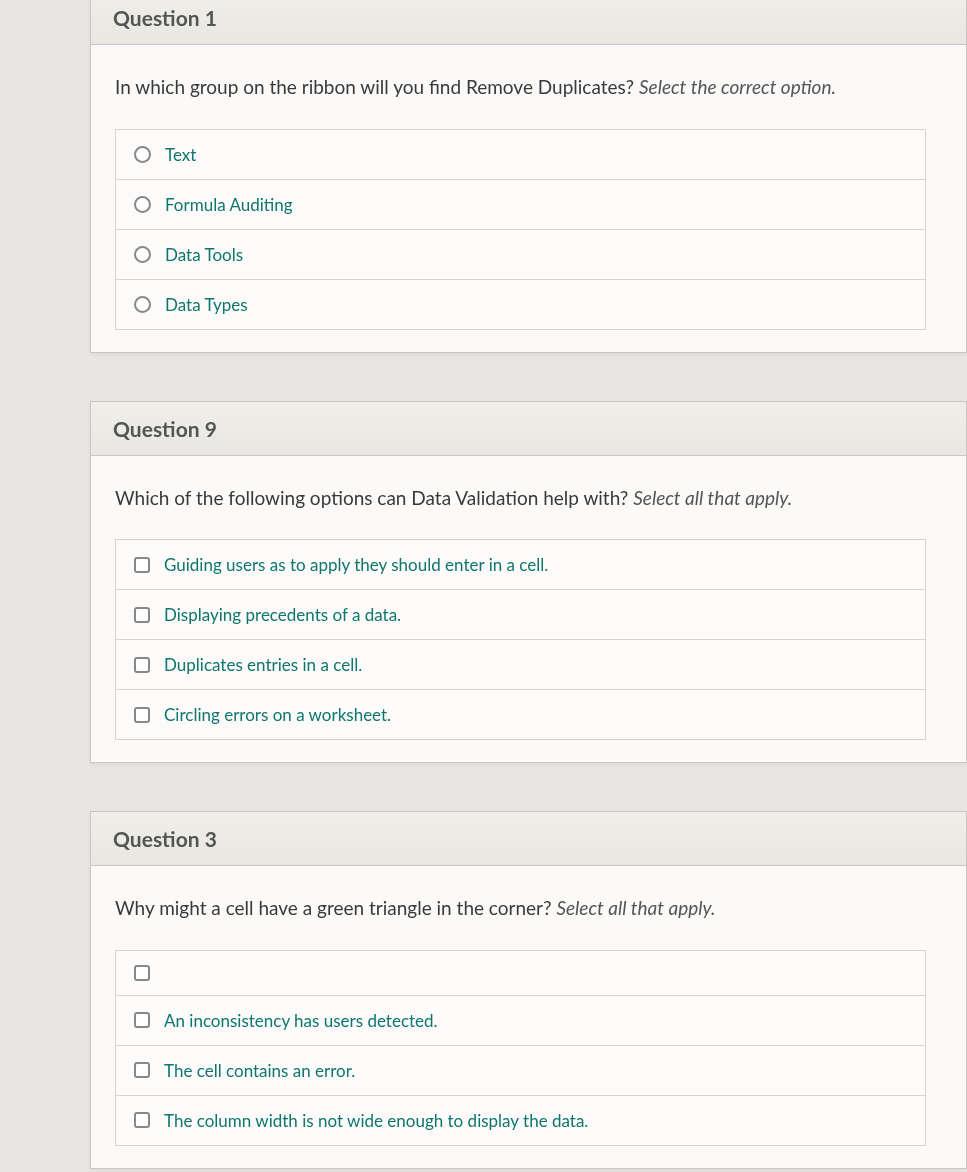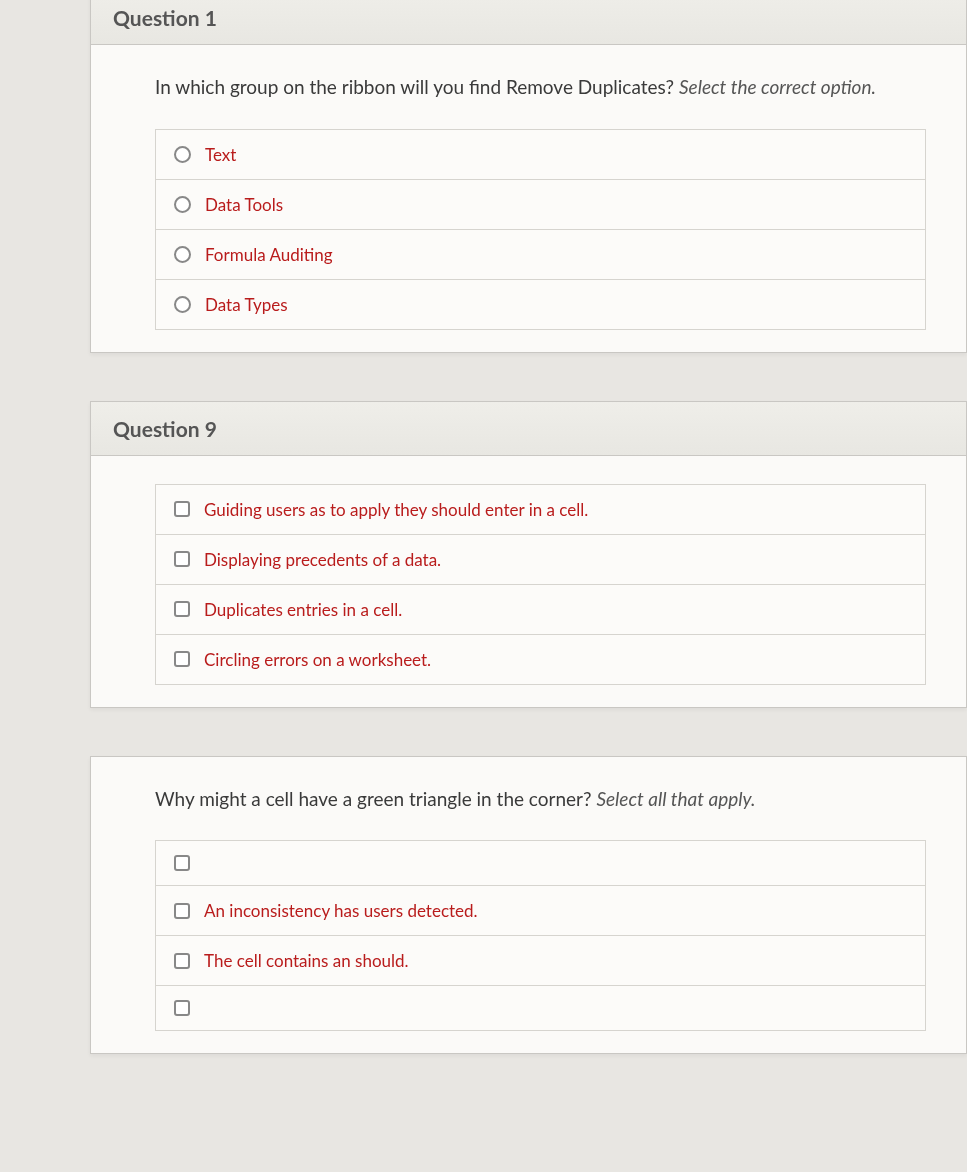--- a/index.html
+++ b/index.html
@@ -28,21 +28,20 @@
   .question-header {
     background: linear-gradient(#efeee9, #e8e7e2);
     border-bottom: 1px solid #c9c7c3;
     padding: 14px 22px;
     font-size: 21px;
     font-weight: 700;
     color: #555;
   }
   .question-body {
     padding: 28px 40px 22px 24px;
-    margin-left: 40px;
   }
   .prompt {
     font-size: 19px;
     color: #3a3a3a;
     margin-bottom: 28px;
     line-height: 1.45;
   }
   .prompt .instr {
     font-style: italic;
     color: #555;
@@ -51,21 +50,21 @@
     border: 1px solid #d6d4cf;
     border-bottom: none;
   }
   .option-row {
     display: flex;
     align-items: center;
     gap: 14px;
     padding: 14px 18px;
     border-bottom: 1px solid #d6d4cf;
     font-size: 17px;
-    color: #b91c1c;
+    color: #0f766e;
     background: #fcfbf9;
     cursor: pointer;
   }
   .radio {
     width: 17px; height: 17px;
     border: 2px solid #888;
     border-radius: 50%;
     flex-shrink: 0;
     background: #fff;
   }
@@ -92,40 +91,44 @@
           <span>In which group on the ribbon will you find Remove Duplicates?</span>
           <span class="instr">Select the correct option.</span>
         </div>
         <div class="options">
           <label class="option-row">
             <span class="radio"></span>
             <span>Text</span>
           </label>
           <label class="option-row">
             <span class="radio"></span>
-            <span>Data Tools</span>
+            <span>Formula Auditing</span>
           </label>
           <label class="option-row">
             <span class="radio"></span>
-            <span>Formula Auditing</span>
+            <span>Data Tools</span>
           </label>
           <label class="option-row">
             <span class="radio"></span>
             <span>Data Types</span>
           </label>
         </div>
       </div>
     </div>
   </div>
 
   <div class="qwrap">
 
     <div class="question-block">
       <div class="question-header">Question 9</div>
       <div class="question-body">
+        <div class="prompt">
+          <span>Which of the following options can Data Validation help with?</span>
+          <span class="instr">Select all that apply.</span>
+        </div>
         <div class="options">
           <label class="option-row">
             <span class="checkbox"></span>
             <span>Guiding users as to apply they should enter in a cell.</span>
           </label>
           <label class="option-row">
             <span class="checkbox"></span>
             <span>Displaying precedents of a data.</span>
           </label>
           <label class="option-row">
@@ -137,38 +140,40 @@
             <span>Circling errors on a worksheet.</span>
           </label>
         </div>
       </div>
     </div>
   </div>
 
   <div class="qwrap">
 
     <div class="question-block">
+      <div class="question-header">Question 3</div>
       <div class="question-body">
         <div class="prompt">
           <span>Why might a cell have a green triangle in the corner?</span>
           <span class="instr">Select all that apply.</span>
         </div>
         <div class="options">
           <label class="option-row">
             <span class="checkbox"></span>
           </label>
           <label class="option-row">
             <span class="checkbox"></span>
             <span>An inconsistency has users detected.</span>
           </label>
           <label class="option-row">
             <span class="checkbox"></span>
-            <span>The cell contains an should.</span>
+            <span>The cell contains an error.</span>
           </label>
           <label class="option-row">
             <span class="checkbox"></span>
+            <span>The column width is not wide enough to display the data.</span>
           </label>
         </div>
       </div>
     </div>
   </div>
 
 </div>
 
 </body></html>

